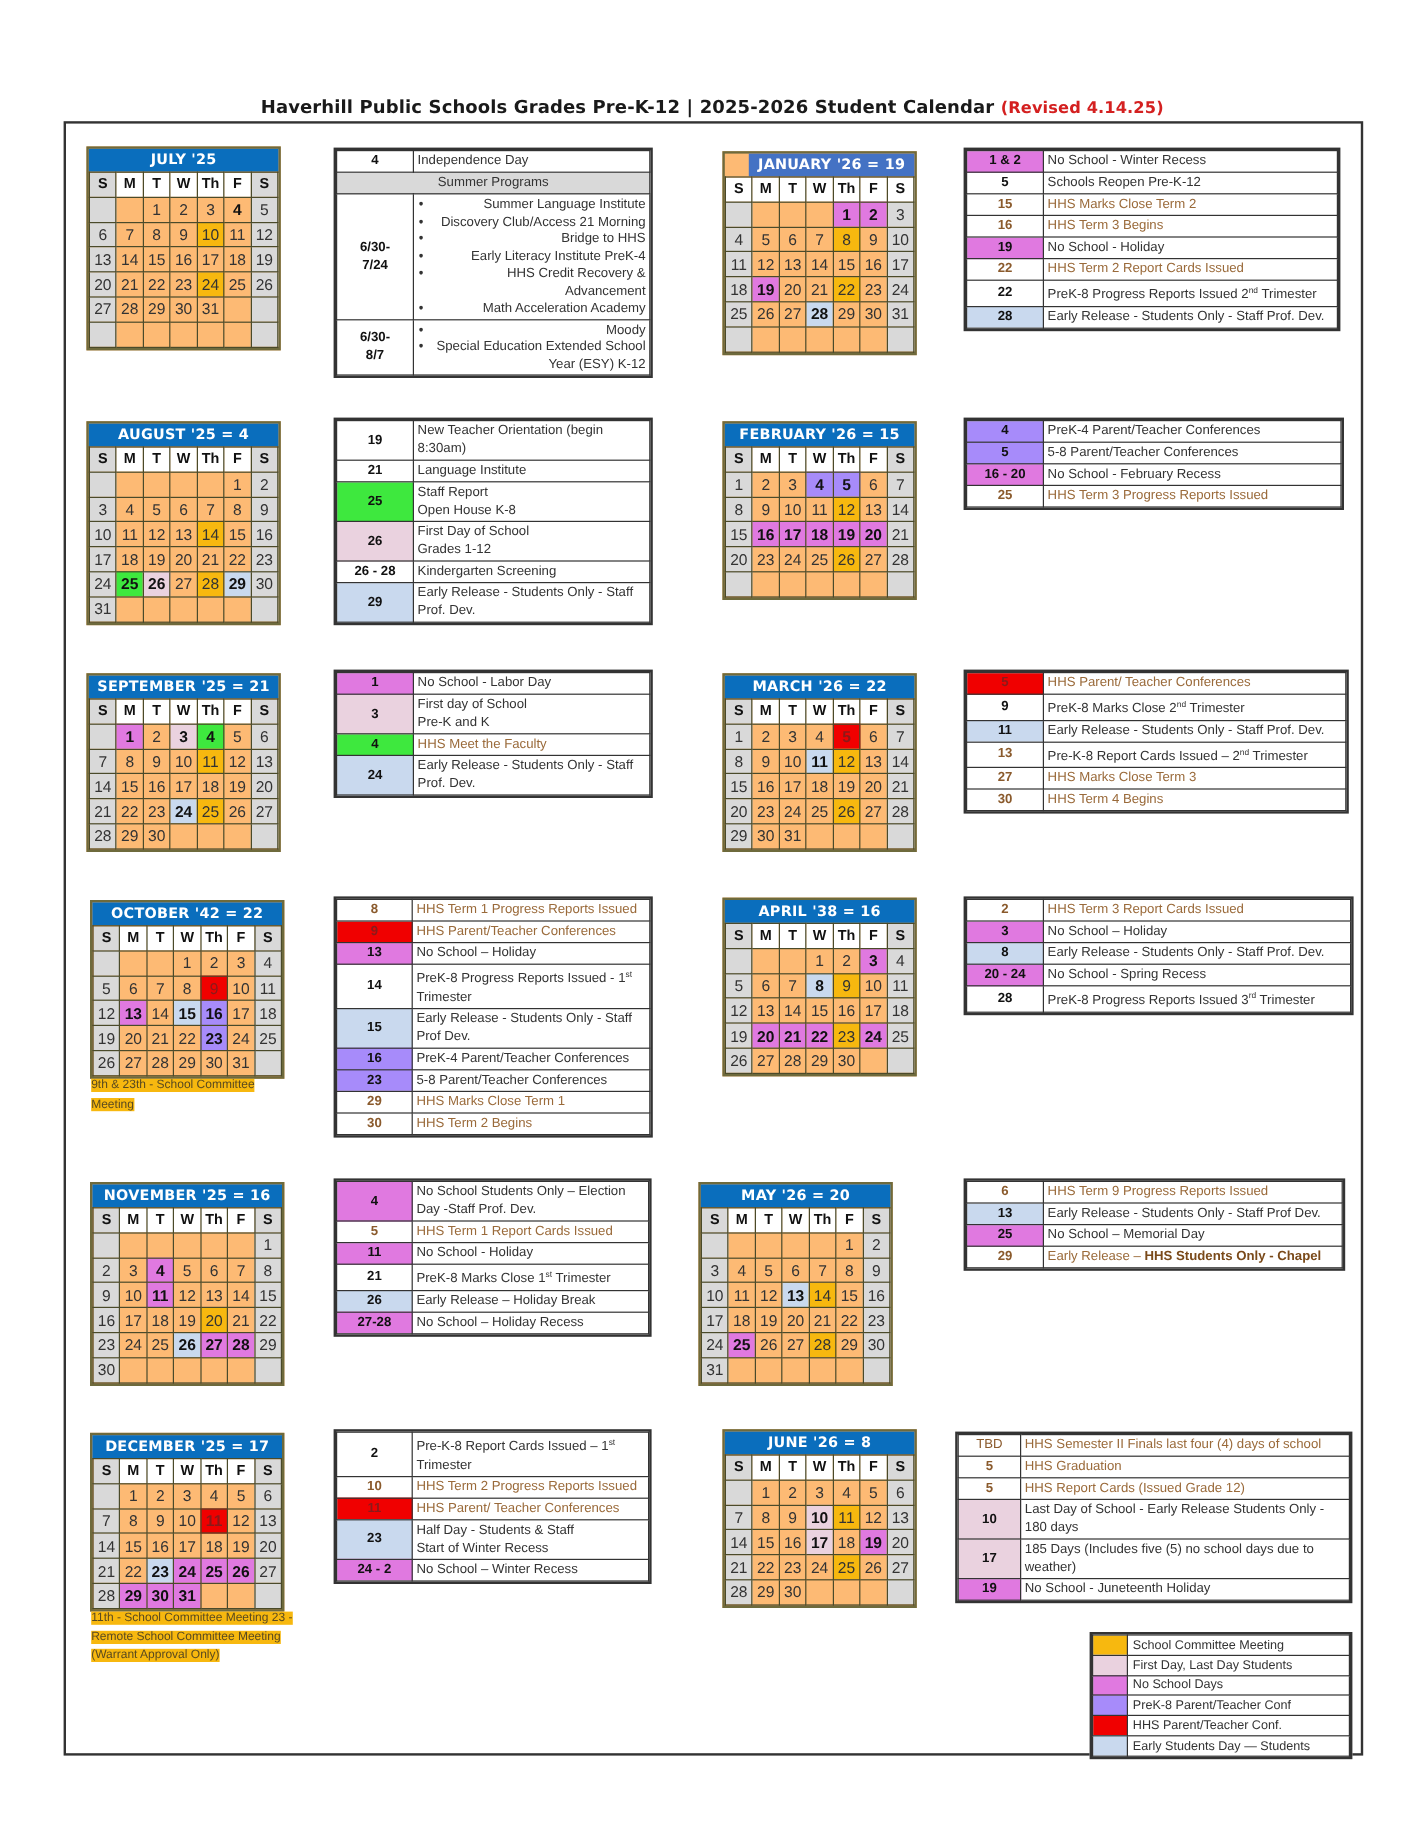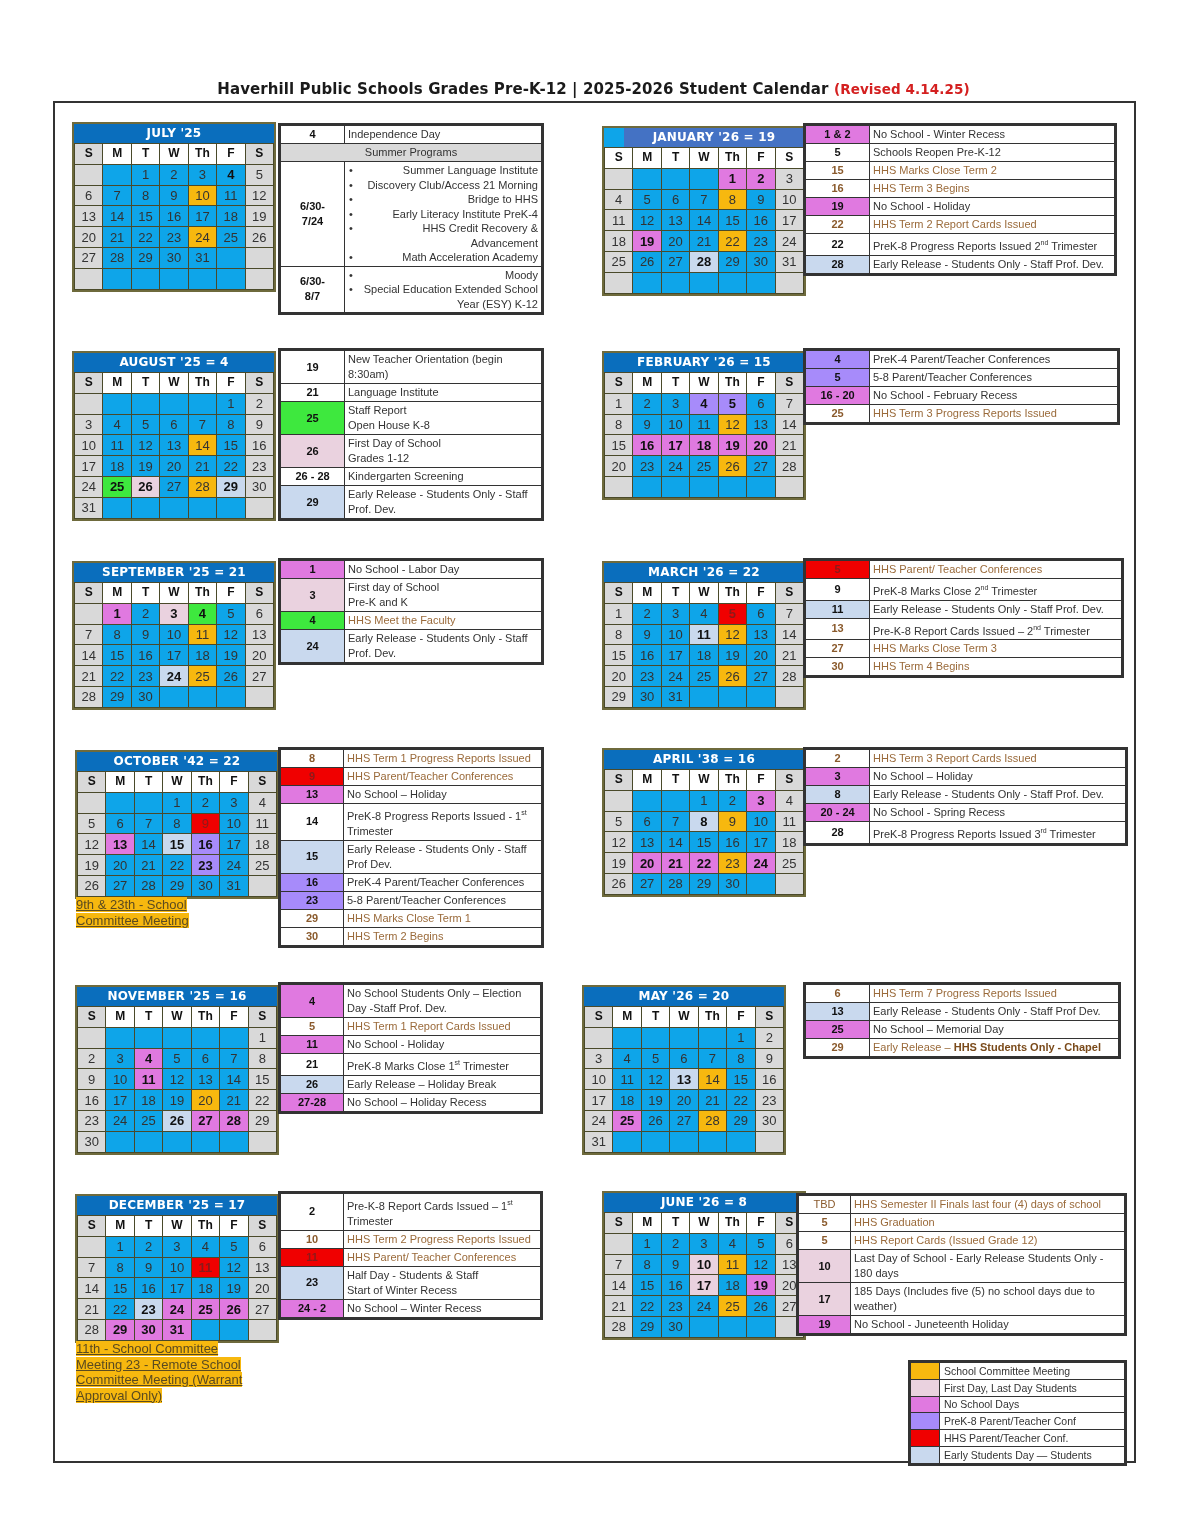--- a/index.html
+++ b/index.html
@@ -9,21 +9,21 @@
   .page-title {
     position: absolute; left: 0; width: 1187px; top: 80px; text-align: center;
     font-family: "DejaVu Sans", sans-serif; font-weight: bold; font-size: 15px; color: #1a1a1a;
     letter-spacing: 0.1px;
   }
   .page-title .revised { color: #d42020; font-size: 13.5px; }
 
   .frame { position: absolute; left: 53px; top: 101px; width: 1083px; height: 1362px; border: 2px solid #333; }
 
   
-  .cal { position: absolute; width: 204px; border: 2px solid #6e6a3c; background: #0ea5e9; }
+  .cal { position: absolute; width: 162px; border: 2px solid #6e6a3c; background: #fdba74; }
   .cal .hdr {
     height: 19px; background: #0a6ebd; color: #fff; font-weight: bold; font-size: 12px;
     text-align: center; line-height: 19px; font-family: "DejaVu Sans", sans-serif; letter-spacing: 0.2px;
   }
   .cal.alt .hdr { background: #4472c4; margin-left: 20px; }
   .cal table { border-collapse: collapse; width: 100%; table-layout: fixed; }
   .cal td {
     border: 1px solid #4a4a2a; height: 20.8px; text-align: center; font-size: 13px; color: #333;
     padding: 0; line-height: 19px;
   }
@@ -34,21 +34,21 @@
   .cal td.b { font-weight: bold; color: #111; }
   .cal td.c-scm { background: #f7b80f; }
   .cal td.c-first { background: #ead2df; }
   .cal td.c-noschool { background: #e079e0; }
   .cal td.c-ptconf { background: #a78bfa; }
   .cal td.c-hhs { background: #f00000; color: #8b1a1a; }
   .cal td.c-early { background: #c9d9ee; }
   .cal td.c-green { background: #3ee83e; }
 
   .cal-note {
-    position: absolute; font-size: 13px; color: #5a4a20; line-height: 15.5px; text-decoration: underline;
+    position: absolute; font-size: 10px; color: #5a4a20; line-height: 15.5px;
   }
   .cal-note span { background: #f7b80f; }
 
   
   .ev { position: absolute; border: 2px solid #333; background: #fff; }
   .ev table { border-collapse: collapse; width: 100%; table-layout: fixed; }
   .ev td { border: 1px solid #333; font-size: 11px; color: #333; padding: 1px 3px; line-height: 15px; vertical-align: middle; }
   .ev td.d { text-align: center; font-weight: bold; color: #111; font-size: 11px; }
   .ev td.d.hhs { color: #8a5a2c; }
   .ev td.t.hhs { color: #9a6a3a; }
@@ -1144,21 +1144,21 @@
     </div>
     <div class="ev" style="left: 803px; top: 982px; width: 318px;">
       <table>
         <colgroup>
           <col style="width: 64px;">
           <col>
         </colgroup>
         <tbody>
           <tr>
             <td class="d hhs" style="white-space: nowrap;">6</td>
-            <td class="t hhs">HHS Term 7 Progress Reports Issued</td>
+            <td class="t hhs">HHS Term 9 Progress Reports Issued</td>
           </tr>
           <tr>
             <td class="d c-early" style="white-space: nowrap;">13</td>
             <td class="t">Early Release - Students Only - Staff Prof Dev.</td>
           </tr>
           <tr>
             <td class="d c-noschool" style="white-space: nowrap;">25</td>
             <td class="t">No School – Memorial Day</td>
           </tr>
           <tr>

